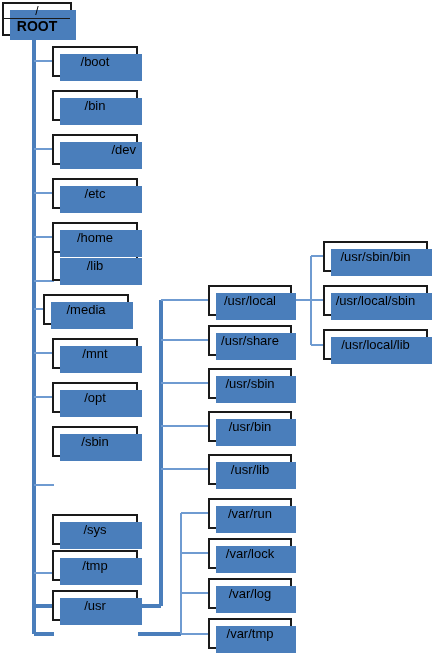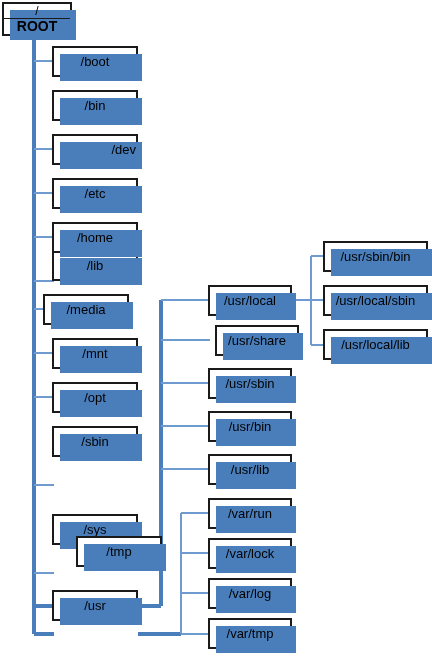--- a/index.html
+++ b/index.html
@@ -177,34 +177,34 @@
     <span class="label">/opt</span>
   </div>
   <div class="node" style="left:52px;top:426px;width:86px;height:31px;">
     <div class="shadow"></div>
     <span class="label">/sbin</span>
   </div>
   <div class="node" style="left:52px;top:514px;width:86px;height:31px;">
     <div class="shadow"></div>
     <span class="label">/sys</span>
   </div>
-  <div class="node" style="left:52px;top:536px;width:86px;height:31px;margin-left:24px;">
+  <div class="node" style="left:52px;top:550px;width:86px;height:31px;">
     <div class="shadow"></div>
     <span class="label">/tmp</span>
   </div>
   <div class="node" style="left:52px;top:590px;width:86px;height:31px;">
     <div class="shadow"></div>
     <span class="label">/usr</span>
   </div>
 
   <div class="node" style="left:208px;top:285px;width:84px;height:31px;">
     <div class="shadow"></div>
     <span class="label">/usr/local</span>
   </div>
-  <div class="node" style="left:215px;top:325px;width:84px;height:31px;">
+  <div class="node" style="left:208px;top:325px;width:84px;height:31px;">
     <div class="shadow"></div>
     <span class="label">/usr/share</span>
   </div>
   <div class="node" style="left:208px;top:368px;width:84px;height:31px;">
     <div class="shadow"></div>
     <span class="label">/usr/sbin</span>
   </div>
   <div class="node" style="left:208px;top:411px;width:84px;height:31px;">
     <div class="shadow"></div>
     <span class="label">/usr/bin</span>

